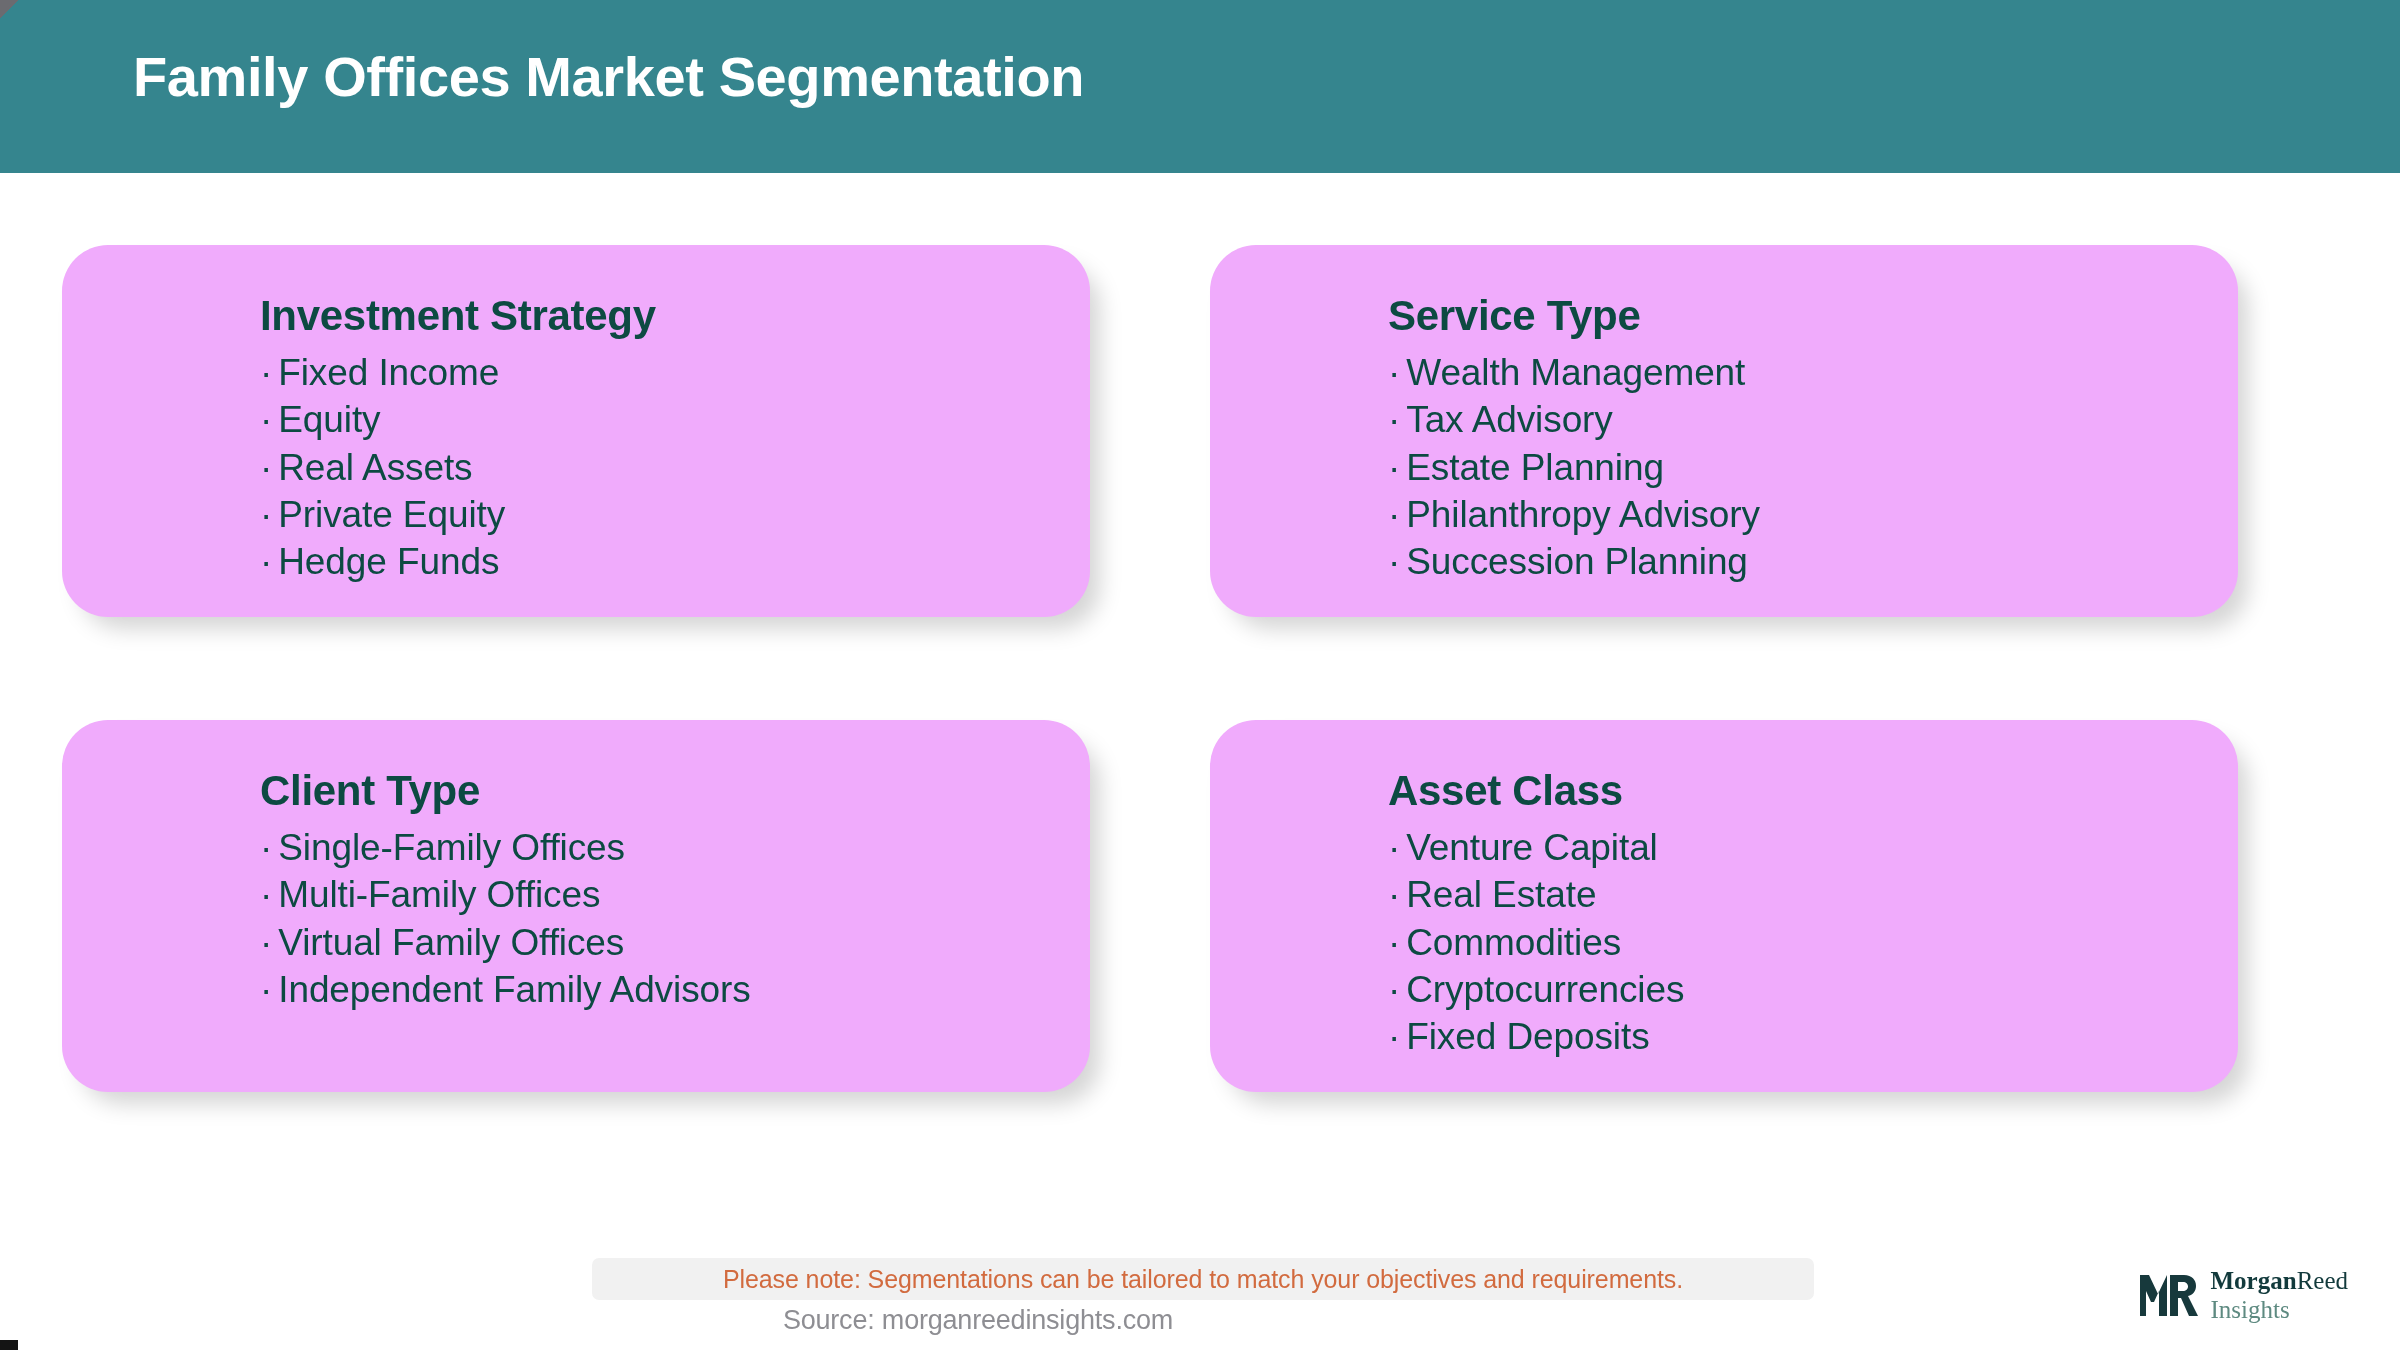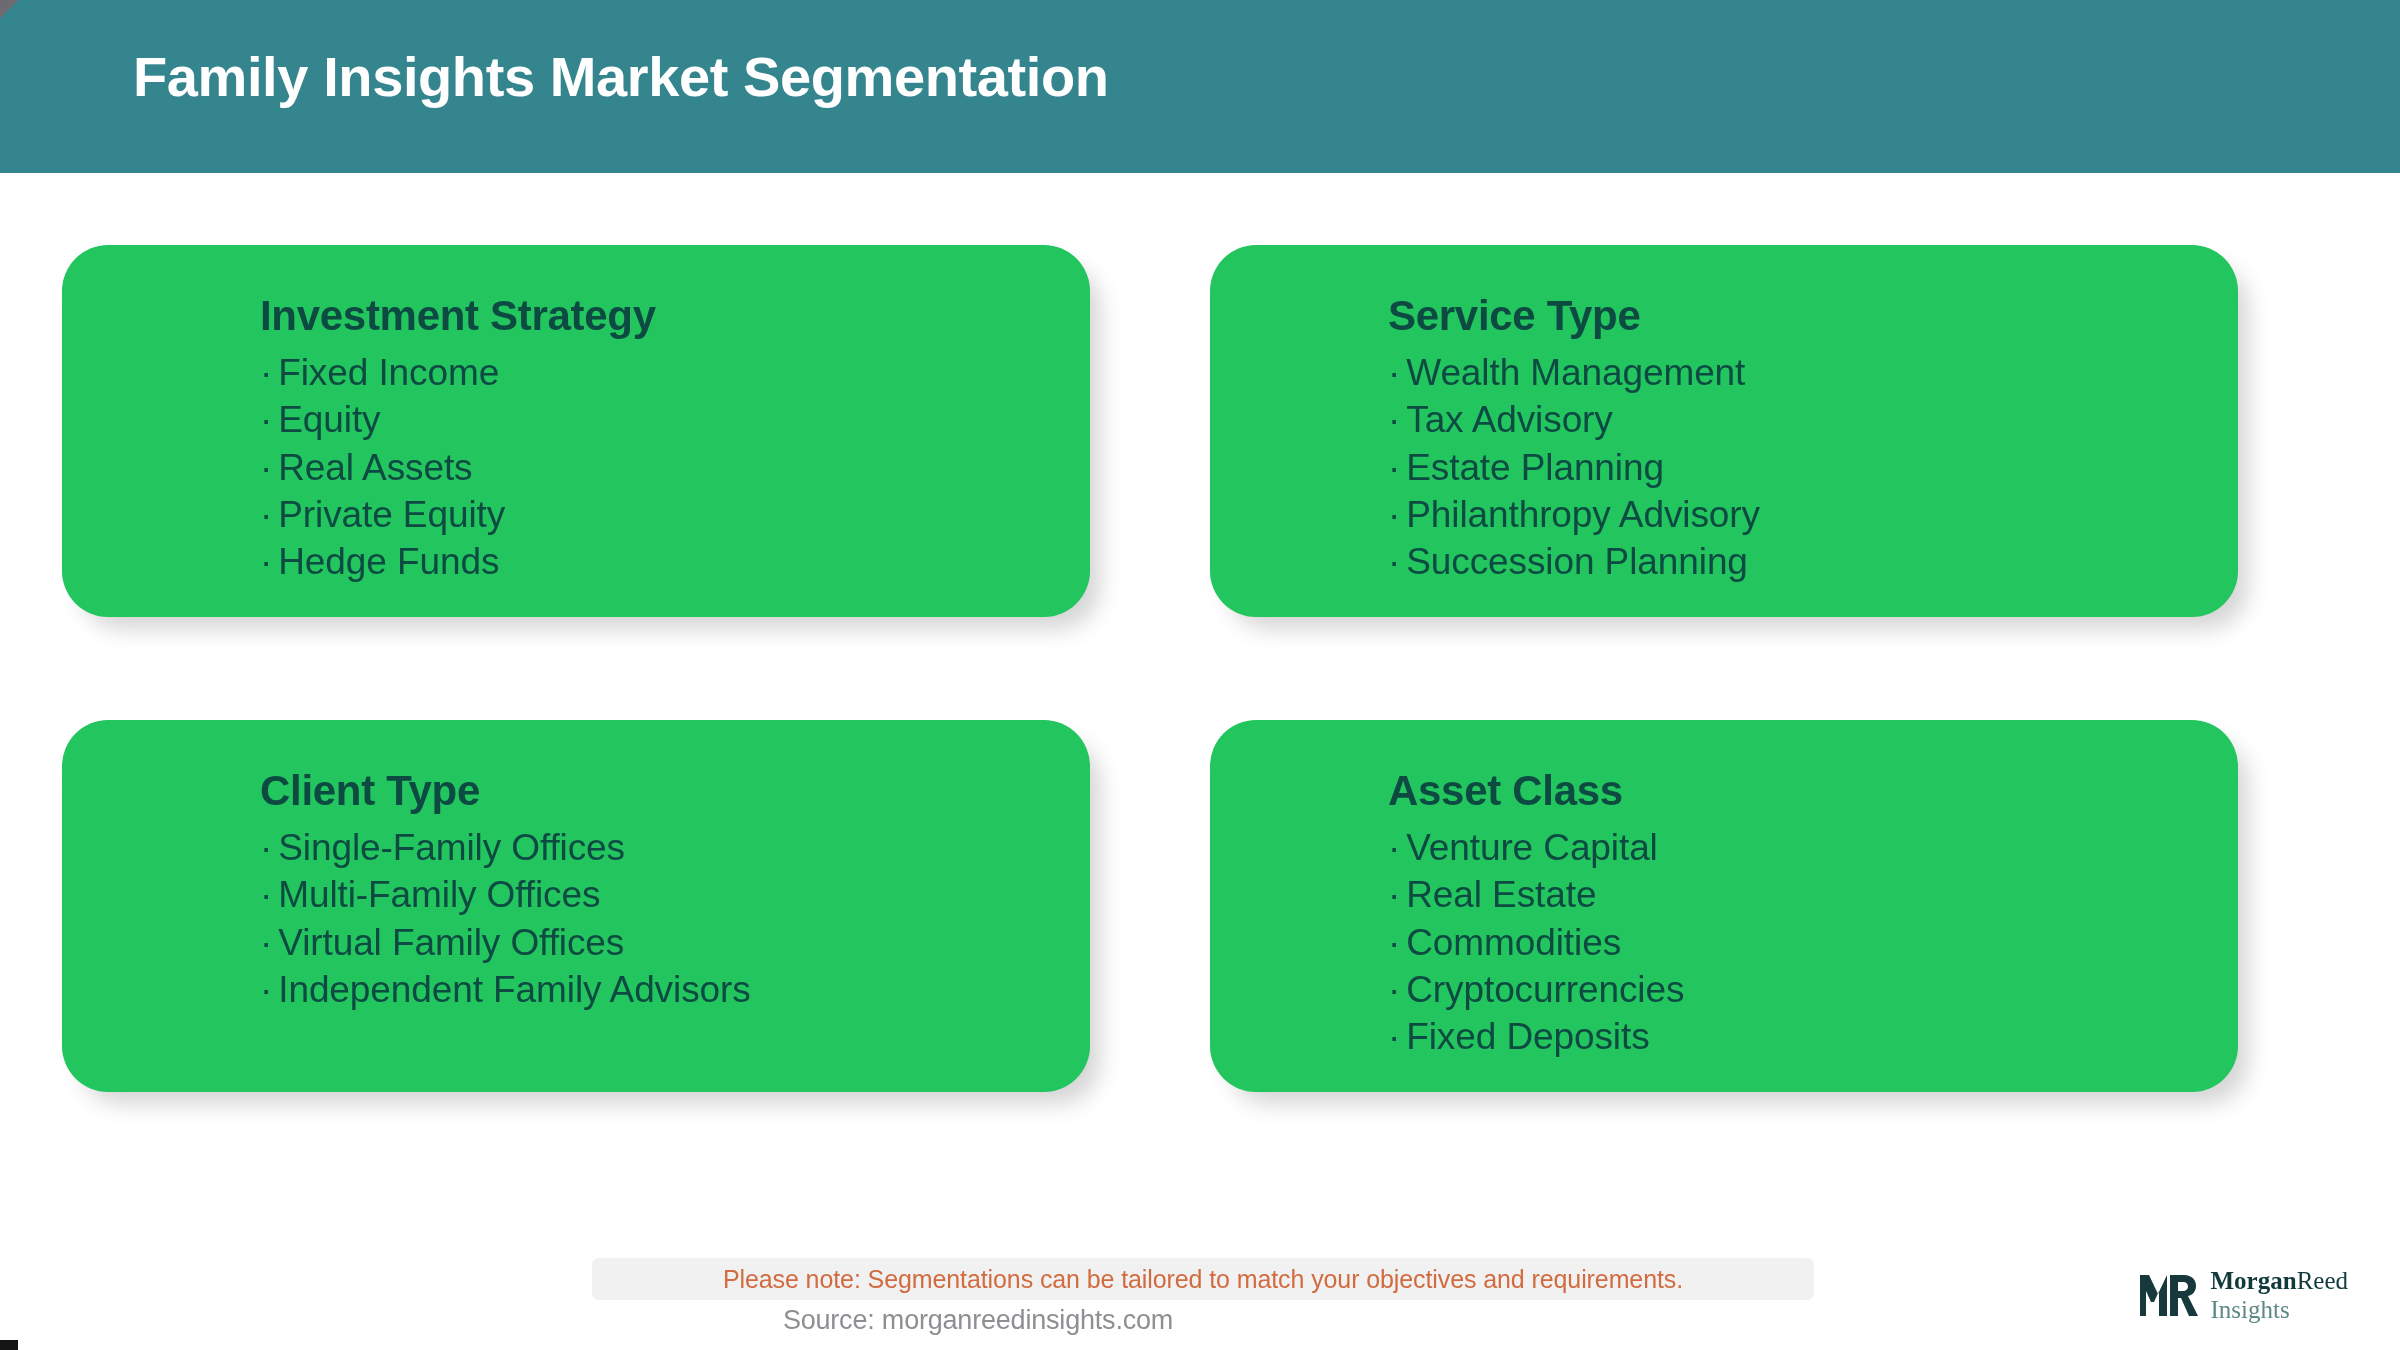--- a/index.html
+++ b/index.html
@@ -62,21 +62,21 @@
     top: 245px;
     width: 2276px;
     height: 965px;
     display: grid;
     grid-template-columns: 1028px 1028px;
     grid-template-rows: 372px 372px;
     column-gap: 120px;
     row-gap: 103px;
   }
   .card {
-    background: #22c55e;
+    background: #f0abfc;
     border-radius: 46px;
     box-shadow: 14px 16px 22px -4px rgba(0,0,0,0.17);
     position: relative;
     box-sizing: border-box;
     padding: 50px 60px 0 198px;
   }
   .card.right {
     padding-left: 178px;
   }
   .card-title {
@@ -177,21 +177,21 @@
     font-size: 25px;
     color: #5e8a81;
     margin-top: 4px;
     white-space: nowrap;
   }
 </style>
 </head>
 <body>
 
 <div class="header-band">
-  <div class="header-title">Family Insights Market Segmentation</div>
+  <div class="header-title">Family Offices Market Segmentation</div>
 </div>
 <div class="corner-artifact"></div>
 
 <div class="cards">
 
   <div class="card">
     <div class="card-title">Investment Strategy</div>
     <ul class="card-list">
       <li><span class="bullet">·</span><span>Fixed Income</span></li>
       <li><span class="bullet">·</span><span>Equity</span></li>

